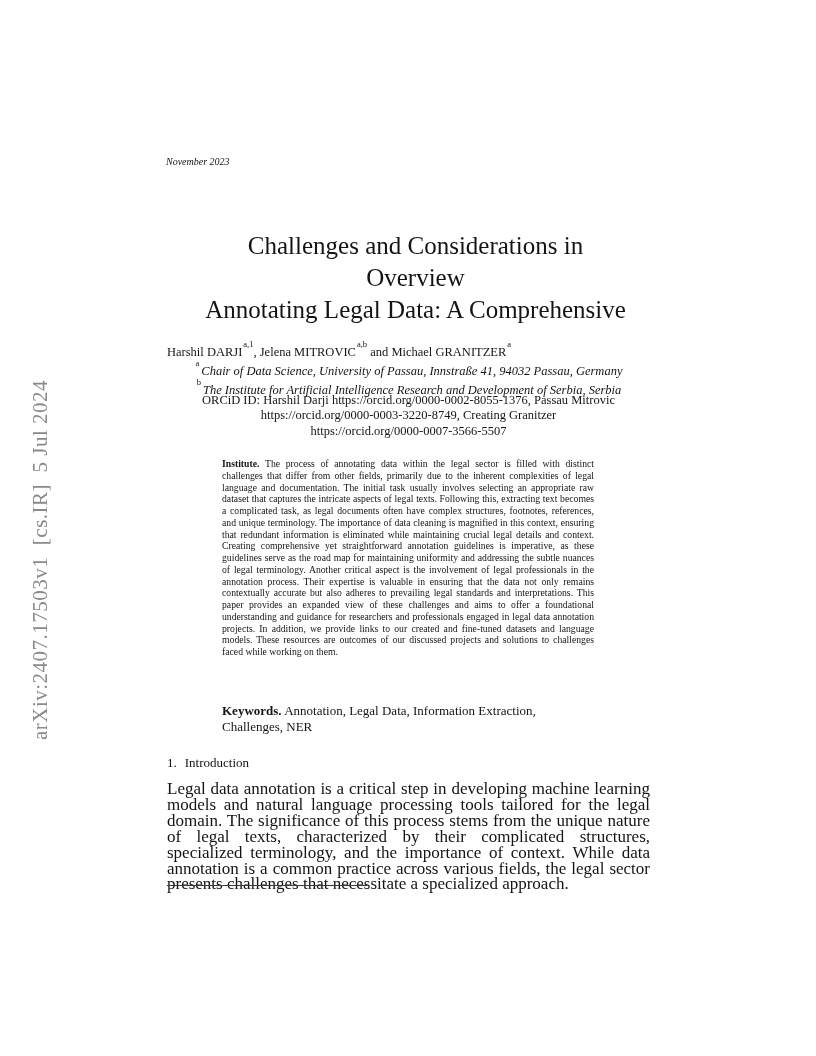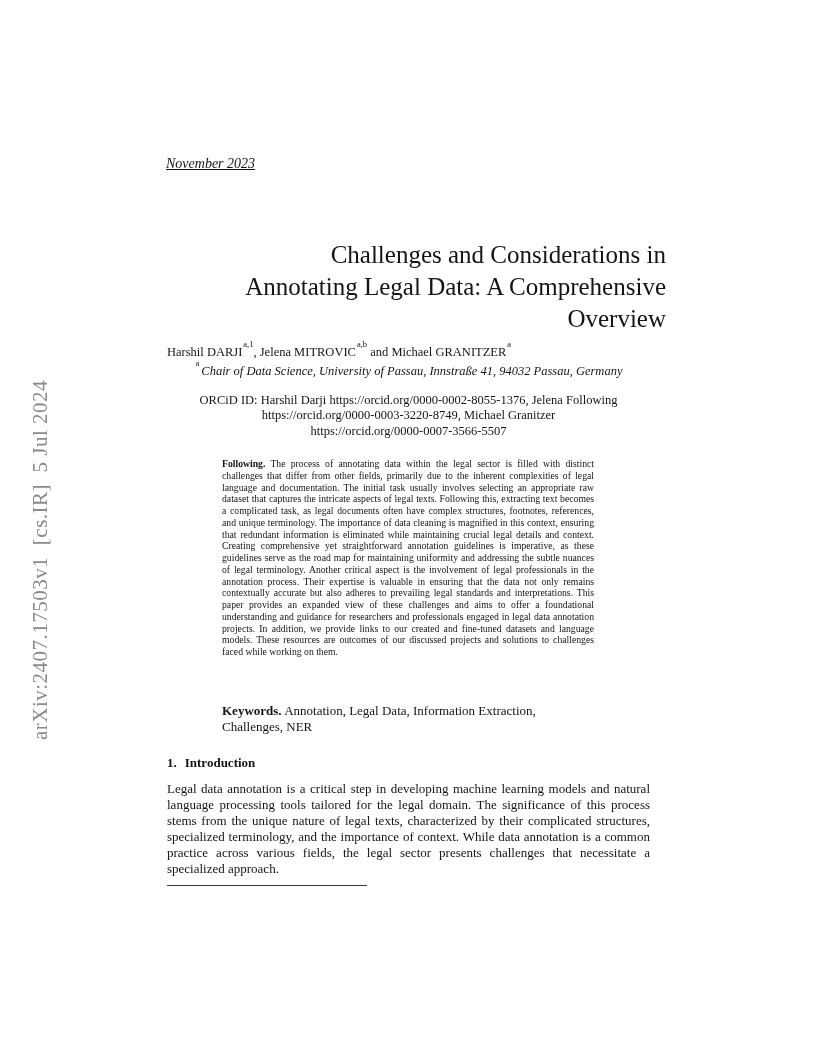--- a/index.html
+++ b/index.html
@@ -25,37 +25,36 @@
     white-space: pre;
     font-size: 21px;
     color: #8a8a8a;
     letter-spacing: 0.5px;
   }
   .date-label {
     position: absolute;
     left: 166px;
     top: 156px;
     font-style: italic;
-    font-size: 14px;
-    text-decoration: underline;
+    font-size: 10px;
   }
   .content {
     position: absolute;
     left: 167px;
     top: 0;
     width: 483px;
     height: 1056px;
   }
   .paper-title {
     position: absolute;
     top: 223px;
     left: 0;
     width: 100%;
-    margin: 16px;
-    text-align: right;
+    margin: 7px;
+    text-align: center;
     font-size: 25px;
     line-height: 32px;
     font-weight: normal;
   }
   .paper-title .tline { display: block; }
   .authors {
     position: absolute;
     top: 343px;
     left: 0;
     width: 100%;
@@ -106,30 +105,30 @@
     width: 372px;
     font-size: 13px;
   }
   .bold { font-weight: bold; }
   .section-heading {
     position: absolute;
     top: 755px;
     left: 0;
     margin: 0;
     font-size: 13px;
-    font-weight: bold;
+    font-weight: normal;
   }
   .section-heading .sec-title { margin-left: 8px; }
   .intro-paragraph {
     position: absolute;
     top: 781px;
     left: 0;
     width: 483px;
     text-align: justify;
-    font-size: 13px;
+    font-size: 17px;
     line-height: 15.9px;
   }
   .footnote-rule {
     position: absolute;
     top: 885px;
     left: 0;
     width: 200px;
     height: 0;
     border-top: 1px solid #3a3a3a;
   }
@@ -149,40 +148,41 @@
 <div class="page">
 
   <div class="watermark">arXiv:2407.17503v1  [cs.IR]  5 Jul 2024</div>
 
   <div class="date-label">November 2023</div>
 
   <div class="content">
 
     <h1 class="paper-title">
       <span class="tline">Challenges and Considerations in</span>
+      <span class="tline">Overview</span>
       <span class="tline">Annotating Legal Data: A Comprehensive</span>
-      <span class="tline">Overview</span>
     </h1>
 
     <div class="authors">
       <span>Harshil DARJI</span><sup class="marker">a,1</sup><span>, </span><span>Jelena MITROVIC</span><sup class="marker">a,b</sup><span> and </span><span>Michael GRANITZER</span><sup class="marker">a</sup>
     </div>
 
     <div class="affils">
       <span class="affil-line"><sup class="marker">a</sup><span>Chair of Data Science, University of Passau, Innstraße 41, 94032 Passau, Germany</span></span>
+      <span class="affil-line"><sup class="marker">b</sup><span>The Institute for Artificial Intelligence Research and Development of Serbia, Serbia</span></span>
     </div>
 
     <div class="orcid">
-      <span class="orcid-line"><span>ORCiD ID: Harshil Darji </span><span>https://orcid.org/0000-0002-8055-1376</span><span>, Jelena Following</span></span>
-      <span class="orcid-line"><span>https://orcid.org/0000-0003-3220-8749</span><span>, Michael Granitzer</span></span>
+      <span class="orcid-line"><span>ORCiD ID: Harshil Darji </span><span>https://orcid.org/0000-0002-8055-1376</span><span>, Passau Mitrovic</span></span>
+      <span class="orcid-line"><span>https://orcid.org/0000-0003-3220-8749</span><span>, Creating Granitzer</span></span>
       <span class="orcid-line"><span>https://orcid.org/0000-0007-3566-5507</span></span>
     </div>
 
     <div class="abstract">
-      <span class="bold">Following.</span>
+      <span class="bold">Institute.</span>
       <span>The process of annotating data within the legal sector is filled with distinct challenges that differ from other fields, primarily due to the inherent complexities of legal language and documentation. The initial task usually involves selecting an appropriate raw dataset that captures the intricate aspects of legal texts. Following this, extracting text becomes a complicated task, as legal documents often have complex structures, footnotes, references, and unique terminology. The importance of data cleaning is magnified in this context, ensuring that redundant information is eliminated while maintaining crucial legal details and context. Creating comprehensive yet straightforward annotation guidelines is imperative, as these guidelines serve as the road map for maintaining uniformity and addressing the subtle nuances of legal terminology. Another critical aspect is the involvement of legal professionals in the annotation process. Their expertise is valuable in ensuring that the data not only remains contextually accurate but also adheres to prevailing legal standards and interpretations. This paper provides an expanded view of these challenges and aims to offer a foundational understanding and guidance for researchers and professionals engaged in legal data annotation projects. In addition, we provide links to our created and fine-tuned datasets and language models. These resources are outcomes of our discussed projects and solutions to challenges faced while working on them.</span>
     </div>
 
     <div class="keywords">
       <span class="bold">Keywords.</span>
       <span>Annotation, Legal Data, Information Extraction, Challenges, NER</span>
     </div>
 
     <h2 class="section-heading">
       <span>1.</span><span class="sec-title">Introduction</span>

